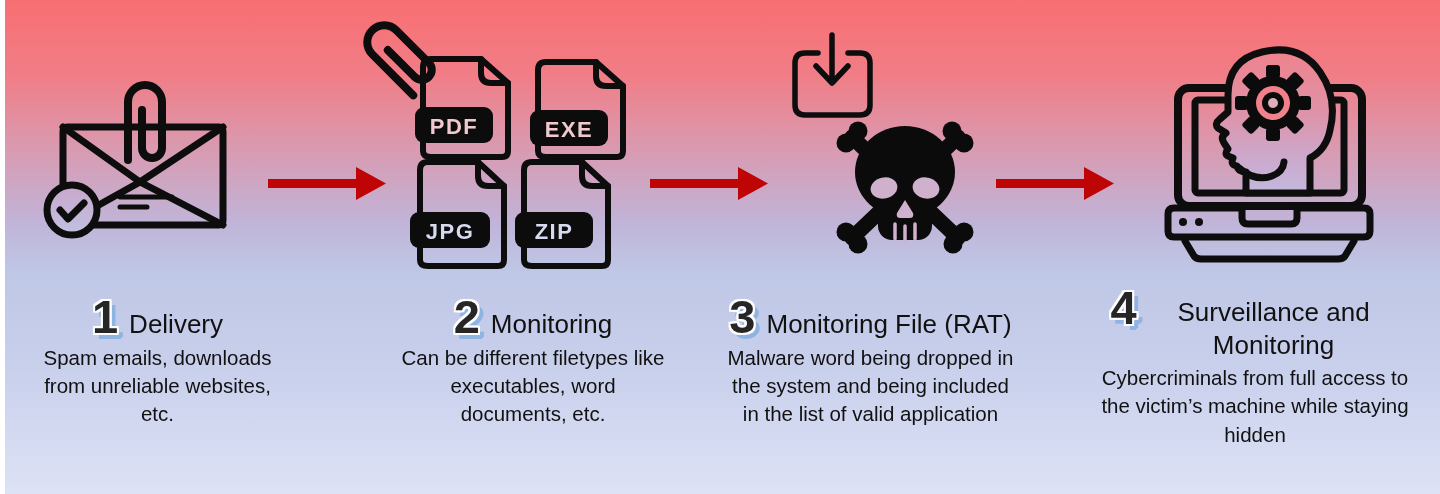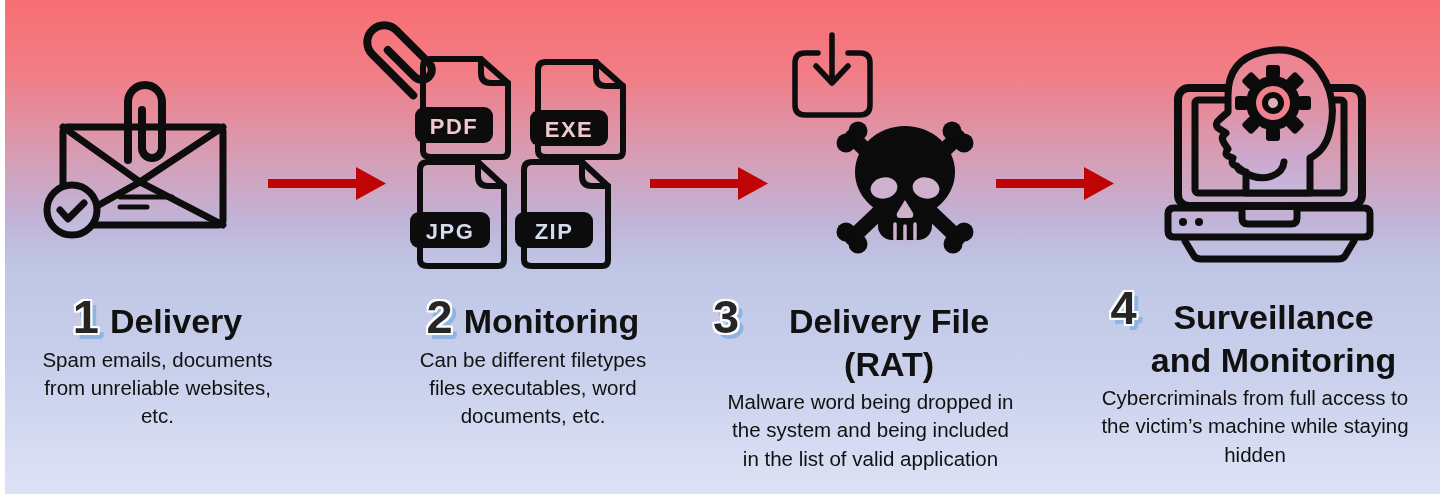--- a/index.html
+++ b/index.html
@@ -35,21 +35,21 @@
   .title-row.multiline { align-items:flex-start; }
   .title-row.multiline .step-num { margin-top:-9px; }
 
   .step-num {
     font-size:47px; font-weight:700; line-height:0.9; color:#262626;
     text-shadow:
       -2px -2px 0 #fdfdfd, 2px -2px 0 #fdfdfd, -2px 2px 0 #fdfdfd, 2px 2px 0 #fdfdfd,
       -2px 0 0 #fdfdfd, 2px 0 0 #fdfdfd, 0 -2px 0 #fdfdfd, 0 2px 0 #fdfdfd,
       5px 5px 0 #8fb4e2, 6px 4px 0 #8fb4e2, 4px 6px 0 #8fb4e2;
   }
-  .step-title { font-size:34px; font-weight:700; line-height:1.25; }
+  .step-title { font-size:26px; font-weight:400; line-height:1.25; }
   .step-title.constrained { display:inline-block; max-width:252px;text-align:center; }
   .step-desc { font-size:20.5px; line-height:1.38; margin:3px auto 0; }
   .col-1 .step-desc { max-width:262px; }
   .col-2 .step-desc { max-width:266px; }
   .col-3 .step-desc { max-width:292px; }
   .col-4 .step-desc { max-width:324px; }
 
   svg .stroke { fill:none; stroke:#0d0d0d; stroke-linecap:round; stroke-linejoin:round; }
   .filelabel-text  { font:700 22px "Liberation Sans", sans-serif; letter-spacing:1.5px; text-anchor:middle; }
   .filelabel-pink  { fill:#f0c9ce; }
@@ -181,35 +181,35 @@
   <svg class="arrow arrow-3" viewBox="0 0 118 38">
     <rect x="0" y="15" width="90" height="9" fill="#be0405"></rect>
     <polygon points="88,3 118,19.5 88,36" fill="#be0405"></polygon>
   </svg>
 
   <div class="step-text col-1">
     <div class="title-row">
       <span class="step-num">1</span>
       <span class="step-title">Delivery</span>
     </div>
-    <div class="step-desc">Spam emails, documents from unreliable websites, etc.</div>
+    <div class="step-desc">Spam emails, downloads from unreliable websites, etc.</div>
   </div>
 
   <div class="step-text col-2">
     <div class="title-row">
       <span class="step-num">2</span>
       <span class="step-title">Monitoring</span>
     </div>
-    <div class="step-desc">Can be different filetypes files executables, word documents, etc.</div>
+    <div class="step-desc">Can be different filetypes like executables, word documents, etc.</div>
   </div>
 
   <div class="step-text col-3">
     <div class="title-row">
       <span class="step-num">3</span>
-      <span class="step-title">Delivery File (RAT)</span>
+      <span class="step-title">Monitoring File (RAT)</span>
     </div>
     <div class="step-desc">Malware word being dropped in the system and being included in the list of valid application</div>
   </div>
 
   <div class="step-text col-4">
     <div class="title-row multiline">
       <span class="step-num">4</span>
       <span class="step-title constrained">Surveillance and Monitoring</span>
     </div>
     <div class="step-desc">Cybercriminals from full access to the victim’s machine while staying hidden</div>

